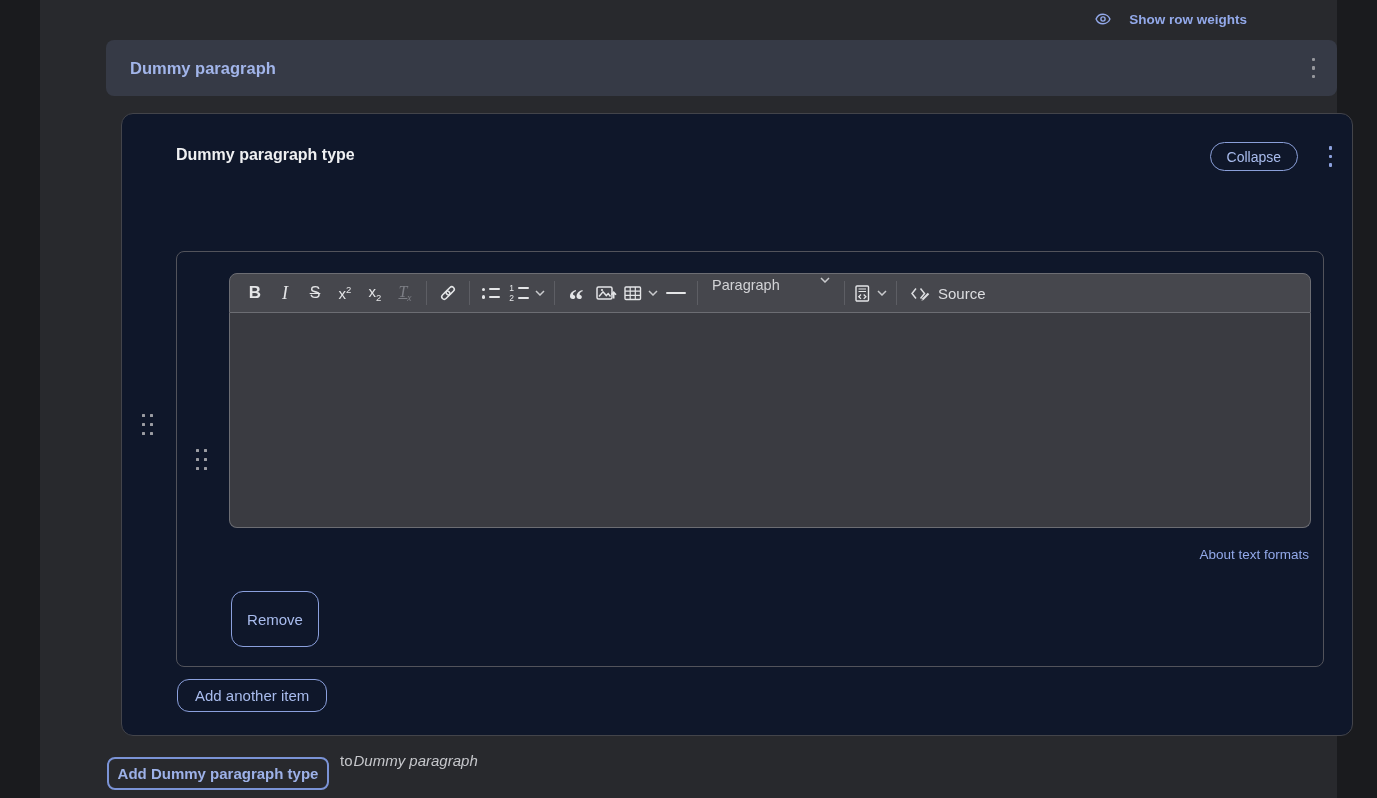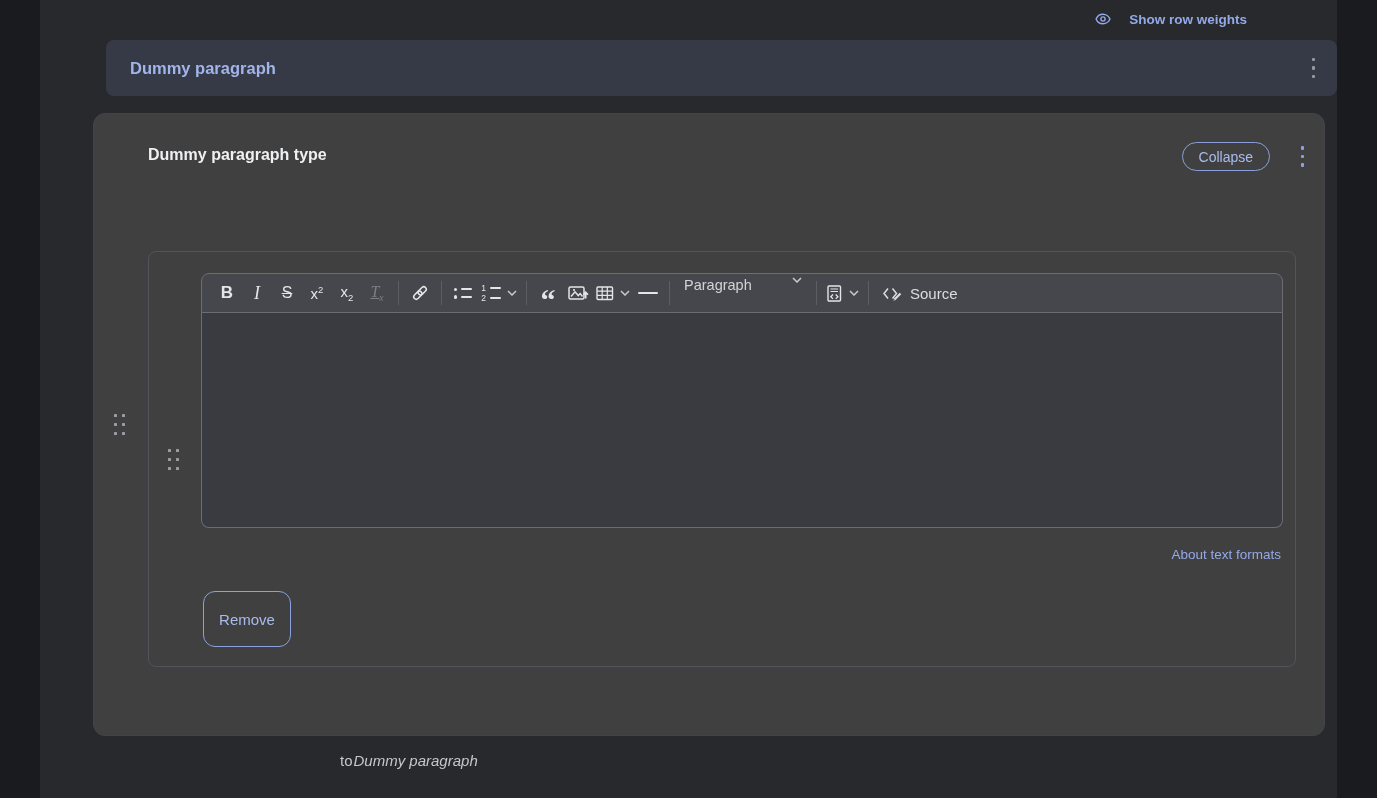--- a/index.html
+++ b/index.html
@@ -16,21 +16,21 @@
   
   .para-header{position:absolute;left:66px;top:40px;width:1231px;height:56px;background:#363A46;
                border-radius:8px;display:flex;align-items:center;padding:0 16px 0 24px;}
   .para-header .title{color:#A2B5EA;font-size:16.5px;font-weight:600;}
 
   .kebab{display:flex;flex-direction:column;gap:5px;padding:6px;cursor:pointer;margin-left:auto;}
   .kebab i{width:3.5px;height:3.5px;background:#96979C;border-radius:1px;display:block;}
   .kebab.blue i{background:#8CA1DE;}
 
   
-  .fieldset{position:absolute;left:53px;top:113px;width:1232px;height:623px;background:#404040;
+  .fieldset{position:absolute;left:81px;top:113px;width:1232px;height:623px;background:#0f172a;
             border:1px solid #43444A;border-radius:12px;}
   .fieldset-title{position:absolute;left:54px;top:32px;color:#EFF0F2;font-size:16px;font-weight:700;}
   .collapse-btn{position:absolute;top:28px;right:54px;height:29px;padding:0 16px;border-radius:15px;
                 border:1px solid #8A9FD9;background:transparent;color:#A9BCEE;font-size:14px;
                 font-family:"Liberation Sans",sans-serif;cursor:pointer;display:flex;align-items:center;}
   .fieldset .kebab.blue{position:absolute;top:26px;right:14px;}
 
   .field-label-bar{position:absolute;left:54px;top:69px;width:1148px;height:50px;background:#363A46;
                    border-radius:8px;display:flex;align-items:center;padding-left:26px;}
   .field-label-bar span{color:#9FB3E8;font-size:15px;font-weight:600;}
@@ -268,20 +268,22 @@
             </div>
 
           </div>
           <div class="editor-body"></div>
         </div>
 
         <a class="about-link">About text formats</a>
         <button class="remove-btn">Remove</button>
       </div>
 
+      <button class="add-another-btn">Add another item</button>
     </div>
 
+    <button class="add-dummy-btn">Add Dummy paragraph type</button>
     <div class="footer-suffix">
       <span>to</span><span class="it">Dummy paragraph</span>
     </div>
 
   </div>
 </div>
 
 </body></html>

